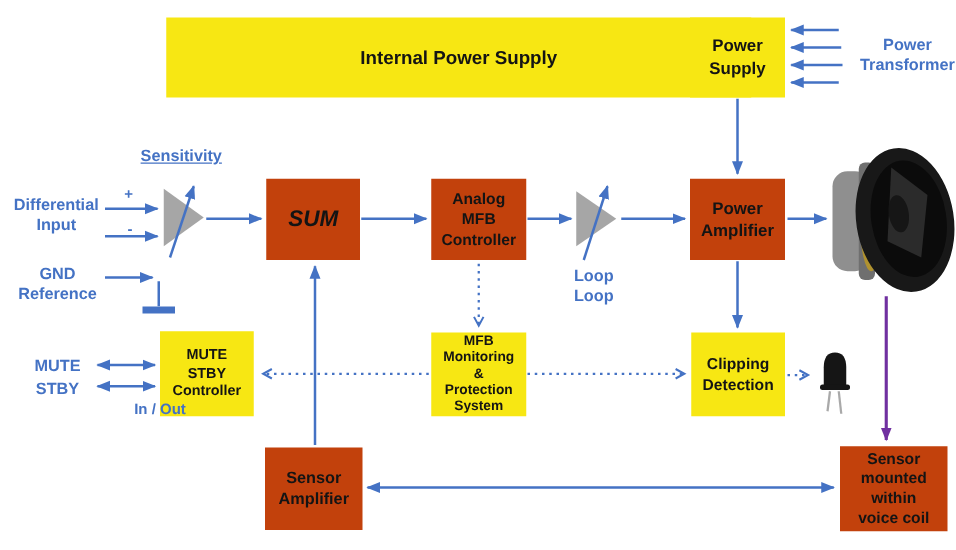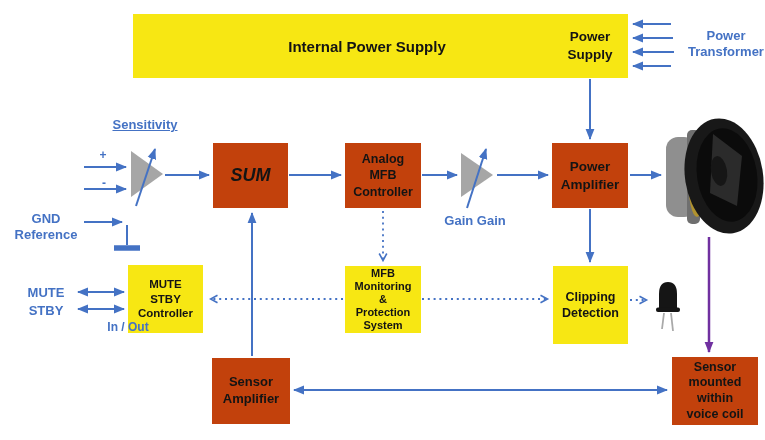--- a/index.html
+++ b/index.html
@@ -118,44 +118,46 @@
   <div class="box yellow" style="left:128px;top:265px;width:75px;height:68px;font-size:11.5px;line-height:1.3;">MUTE
 STBY
 Controller</div>
 
   <div class="box yellow" style="left:345px;top:266px;width:76px;height:67px;font-size:11px;line-height:1.2;">MFB
 Monitoring
 &amp;
 Protection
 System</div>
 
-  <div class="box yellow" style="left:553px;top:266px;width:75px;height:78px;font-size:12.5px;line-height:1.3;">Clipping
+  <div class="box yellow" style="left:553px;top:266px;width:75px;height:67px;font-size:12.5px;line-height:1.3;">Clipping
 Detection</div>
 
   <div class="box gray" style="left:212px;top:358px;width:78px;height:66px;font-size:13px;line-height:1.3;">Sensor
 Amplifier</div>
 
   <div class="box gray" style="left:672px;top:357px;width:86px;height:68px;font-size:12.5px;line-height:1.25;">Sensor
 mounted
 within
 voice coil</div>
 
   <div class="lbl" style="left:688px;top:28px;width:76px;font-size:13px;">Power
 Transformer</div>
 
   <div class="lbl" style="left:108px;top:117px;width:74px;font-size:13px;text-decoration:underline;">Sensitivity</div>
 
+  <div class="lbl" style="left:8px;top:156px;width:74px;font-size:13px;">Differential
+Input</div>
 
   <div class="lbl" style="left:97px;top:148px;width:12px;font-size:12px;">+</div>
 
   <div class="lbl" style="left:98px;top:176px;width:12px;font-size:12px;">-</div>
 
   <div class="lbl" style="left:8px;top:211px;width:76px;font-size:13px;">GND
 Reference</div>
 
-  <div class="lbl" style="left:443px;top:213px;width:64px;font-size:13px;">Gain Gain</div>
+  <div class="lbl" style="left:443px;top:213px;width:64px;font-size:13px;">Loop Loop</div>
 
   <div class="lbl" style="left:24px;top:284px;width:44px;font-size:13px;line-height:1.35;">MUTE
 STBY</div>
 
   <div class="lbl" style="left:84px;top:320px;width:48px;font-size:12px;margin-left:20px;">In / Out</div>
 
 </div>
 
 </body></html>

